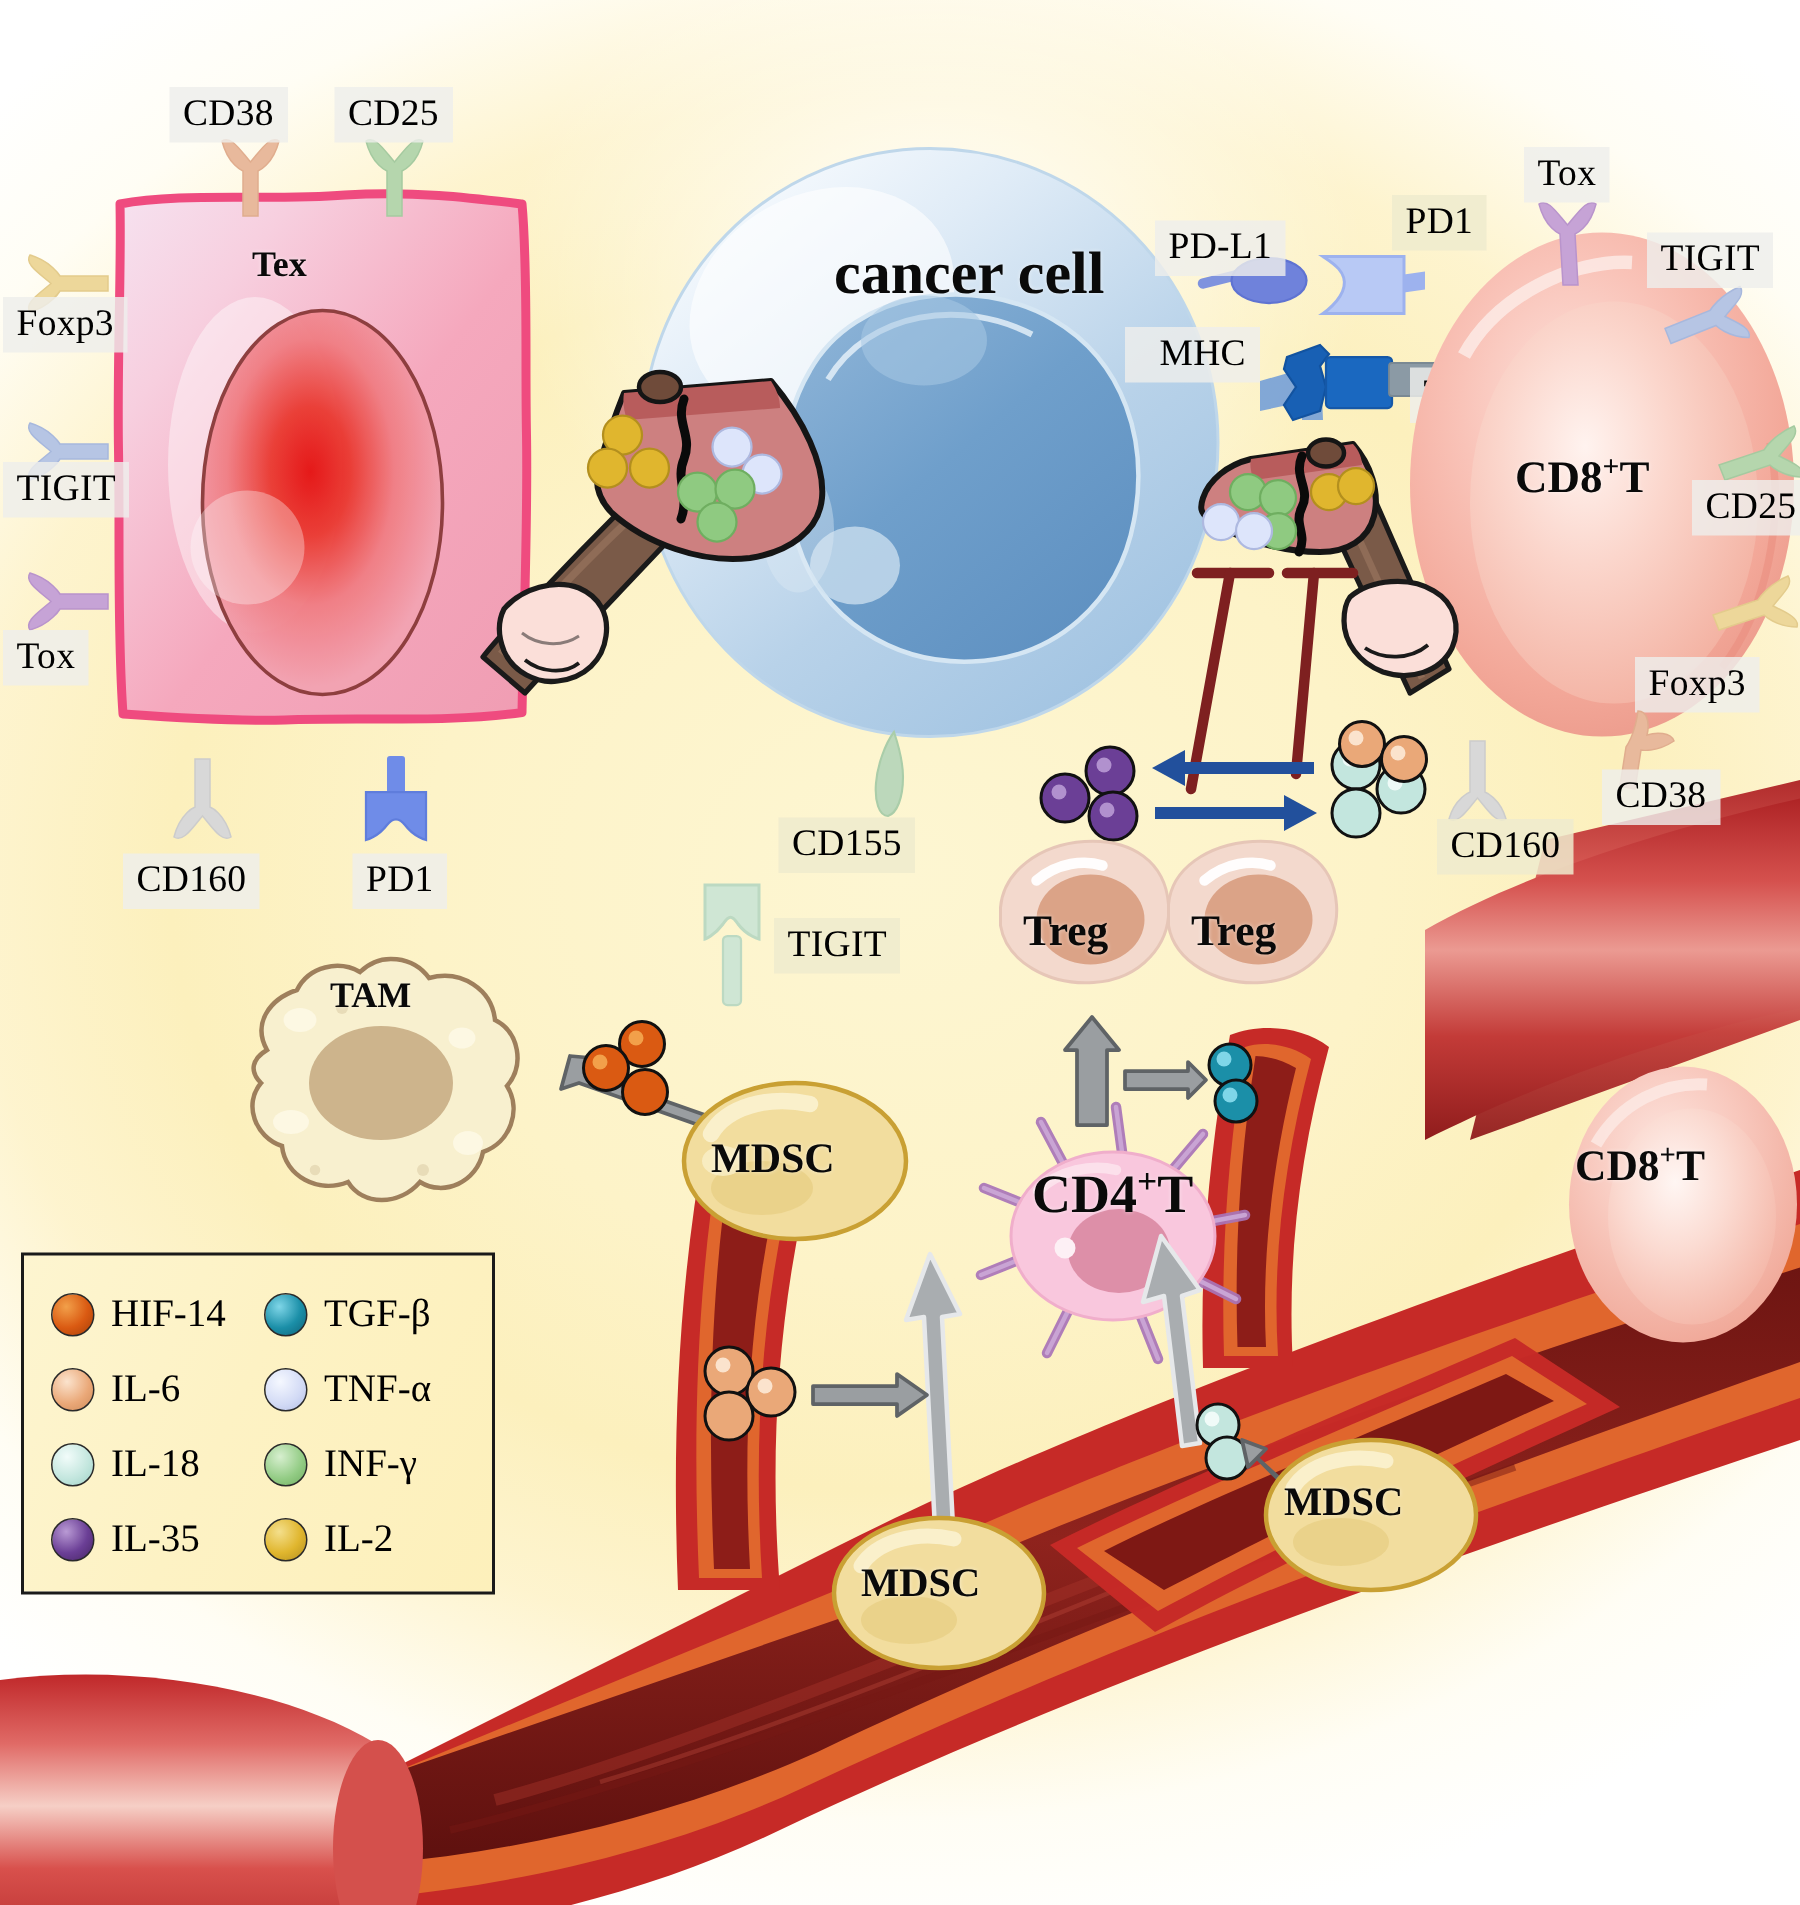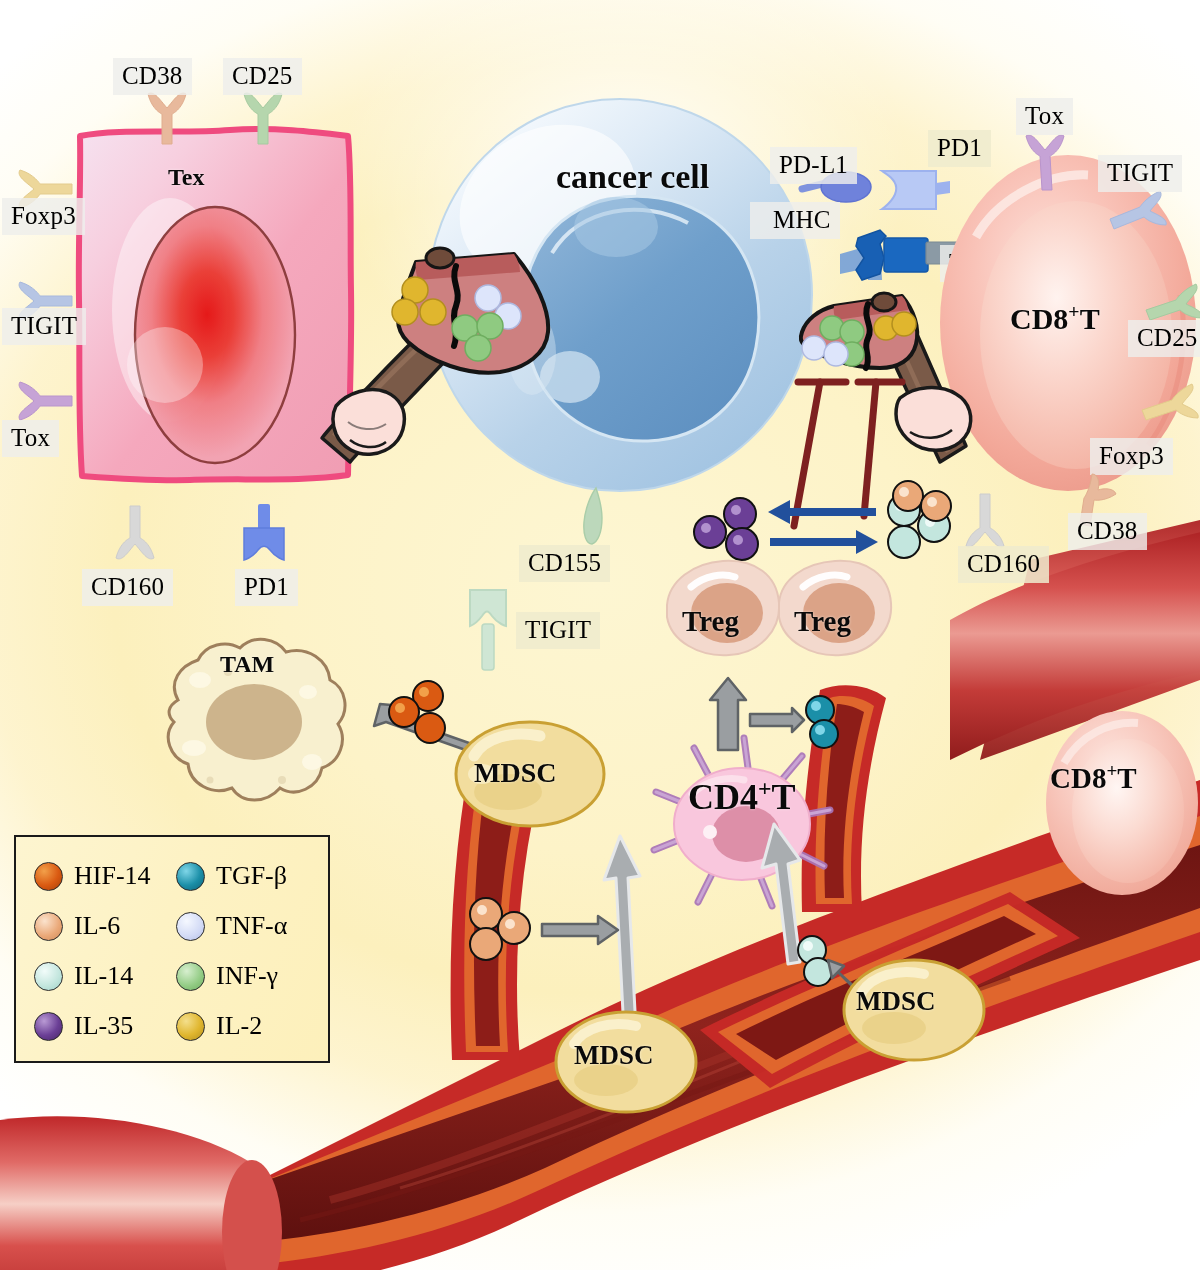--- a/index.html
+++ b/index.html
@@ -228,21 +228,21 @@
     <ellipse cx="200" cy="200" rx="192" ry="196" fill="url(#cancFill)" stroke="#bfd7ea" stroke-width="2"></ellipse>
     <ellipse cx="128" cy="108" rx="92" ry="74" fill="#ffffff" opacity="0.6" transform="rotate(-28 128 108)"></ellipse>
     <path d="M120,152 C150,98 230,88 282,118 C330,146 346,200 336,252
              C326,306 284,344 228,346 C176,348 128,318 112,268
              C98,224 100,186 120,152 Z" fill="url(#cancNuc)" stroke="#d5e6f3" stroke-width="3"></path>
     <path d="M132,158 C160,112 222,104 268,128" stroke="#e8f2fa" stroke-width="4" fill="none" opacity="0.8"></path>
     <ellipse cx="196" cy="132" rx="42" ry="30" fill="#a8c8e4" opacity="0.55"></ellipse>
     <ellipse cx="150" cy="282" rx="30" ry="26" fill="#cfe1f0" opacity="0.75"></ellipse>
     <ellipse cx="112" cy="258" rx="24" ry="42" fill="#dfebf6" opacity="0.4"></ellipse>
   </svg>
-  <div class="cellname" style="left:556px;top:158px;font-size:34px;text-align:center;">cancer cell</div>
+  <div class="cellname" style="left:556px;top:158px;font-size:40px;text-align:center;">cancer cell</div>
 
   <svg class="abs" style="left:578px;top:486px;" width="40" height="66">
     <path d="M18,2 C22,14 24,22 24,32 C24,46 20,56 14,58 C8,58 5,48 6,36
              C7,24 12,10 18,2 Z" fill="#bcd8bb" stroke="#aacda9" stroke-width="1.4"></path>
   </svg>
   <div class="lbl warm" style="left:519px;top:545px;">CD155</div>
 
   <svg class="abs" style="left:800px;top:165px;" width="150" height="60">
     <path d="M2,24 L26,18" stroke="#7f93de" stroke-width="7" stroke-linecap="round"></path>
     <ellipse cx="46" cy="22" rx="25" ry="15" fill="#6f82db" stroke="#5f73d2" stroke-width="1.5"></ellipse>
@@ -251,21 +251,21 @@
   </svg>
   <div class="lbl" style="left:770px;top:118px;margin-top:29px;">PD-L1</div>
   <div class="lbl warm" style="left:928px;top:130px;">PD1</div>
 
   <svg class="abs" style="left:838px;top:218px;" width="130" height="76">
     <path d="M2,36 L30,28 L30,16 L42,14 L44,62 L30,62 L30,50 L2,56 Z" fill="#6c9ad8" opacity="0.85"></path>
     <path d="M20,20 L42,12 L48,18 L42,26 L46,40 L42,56 L24,62 L18,52 L26,40 L18,28 Z" fill="#1860b4" stroke="#1253a0" stroke-width="1.5"></path>
     <rect x="46" y="20" width="44" height="34" rx="3" fill="#1a68c0" stroke="#1558a8" stroke-width="1.5"></rect>
     <rect x="88" y="24" width="38" height="22" rx="2" fill="#8b9aa5" stroke="#7a8993" stroke-width="1.2"></rect>
   </svg>
-  <div class="lbl" style="left:750px;top:202px;padding-left:23px;">MHC</div>
+  <div class="lbl" style="left:750px;top:218px;padding-left:23px;">MHC</div>
   <div class="lbl" style="left:940px;top:245px;">TCR</div>
 
   <svg class="abs" style="left:928px;top:145px;" width="300" height="360">
     <defs>
       <radialGradient id="cd8Out" cx="42%" cy="34%" r="72%">
         <stop offset="0%" stop-color="#fde2dc"></stop>
         <stop offset="40%" stop-color="#f9c3b8"></stop>
         <stop offset="78%" stop-color="#f3a899"></stop>
         <stop offset="100%" stop-color="#eb998a"></stop>
       </radialGradient>
@@ -586,21 +586,21 @@
         <span class="lgdot" style="background:radial-gradient(circle at 36% 30%, #fbe3cd 0%, #eaa878 58%, #cf8b59 100%);"></span>
         <span class="lgtxt">IL-6</span>
       </div>
       <div class="lgitem">
         <span class="lgdot" style="background:radial-gradient(circle at 36% 30%, #f5f8ff 0%, #d2daf5 60%, #b3bee6 100%);"></span>
         <span class="lgtxt">TNF-α</span>
       </div>
 
       <div class="lgitem">
         <span class="lgdot" style="background:radial-gradient(circle at 36% 30%, #f2fcfa 0%, #c3e6de 58%, #9fd2c7 100%);"></span>
-        <span class="lgtxt">IL-14</span>
+        <span class="lgtxt">IL-18</span>
       </div>
       <div class="lgitem">
         <span class="lgdot" style="background:radial-gradient(circle at 36% 30%, #d7efcf 0%, #93cc85 58%, #6fae60 100%);"></span>
         <span class="lgtxt">INF-γ</span>
       </div>
 
       <div class="lgitem">
         <span class="lgdot" style="background:radial-gradient(circle at 34% 30%, #b99ad4 0%, #6b3f96 55%, #472564 100%);"></span>
         <span class="lgtxt">IL-35</span>
       </div>

